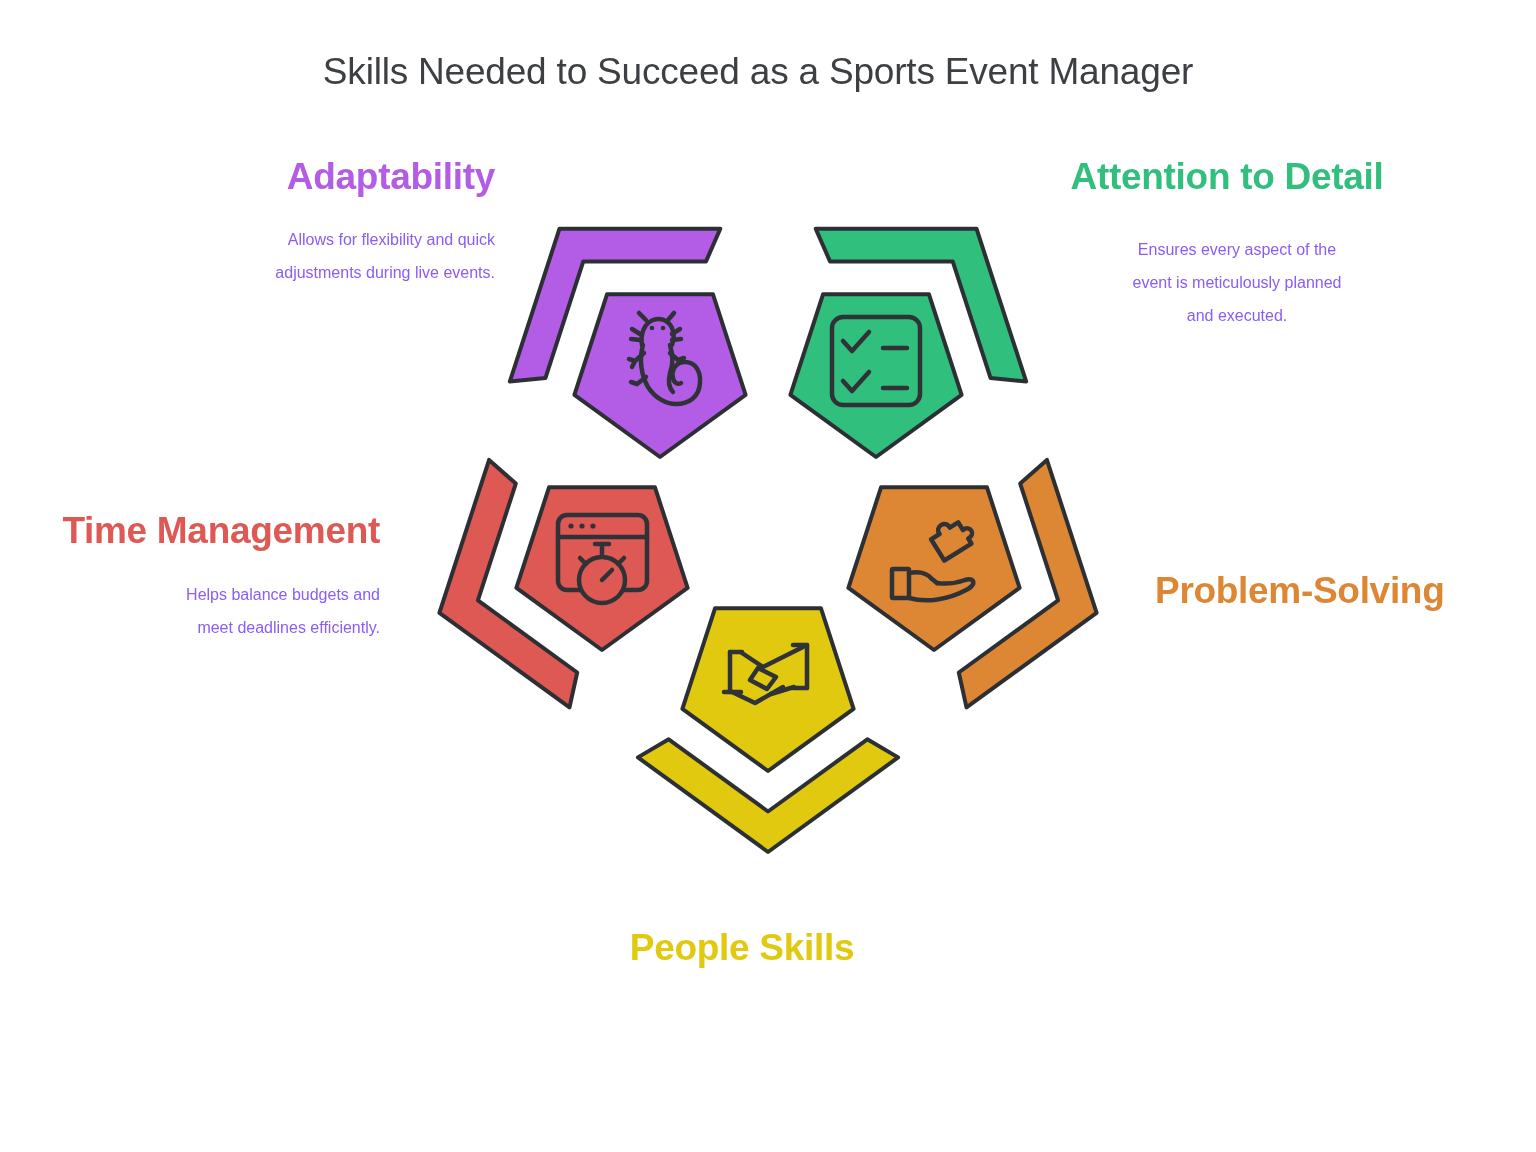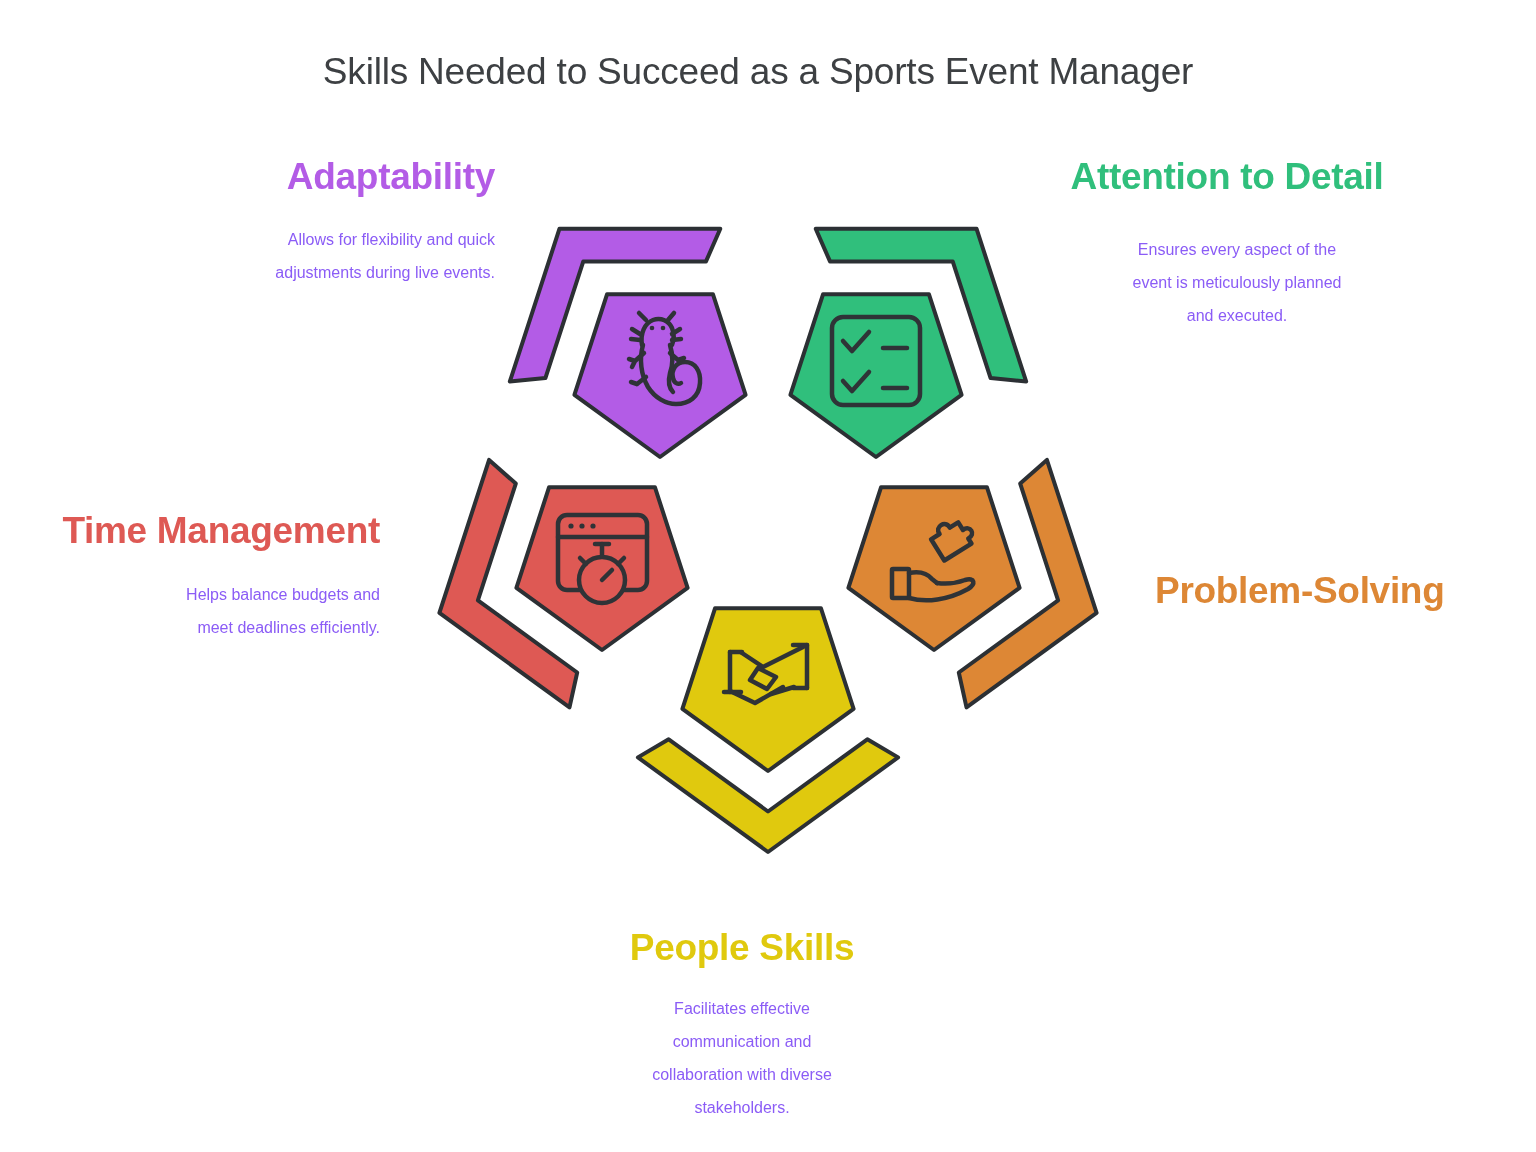--- a/index.html
+++ b/index.html
@@ -158,19 +158,15 @@
     <div class="skill-desc">Helps balance budgets and
 meet deadlines efficiently.</div>
   </div>
 
   <div class="skill-label" id="label-problem">
     <div class="skill-title" style="color: rgb(221, 135, 53);">Problem-Solving</div>
   </div>
 
   <div class="skill-label" id="label-people">
     <div class="skill-title" style="color: rgb(224, 201, 14);">People Skills</div>
-    <div class="skill-desc">Facilitates effective
-communication and
-collaboration with diverse
-stakeholders.</div>
   </div>
 
 </div>
 
 </body></html>

